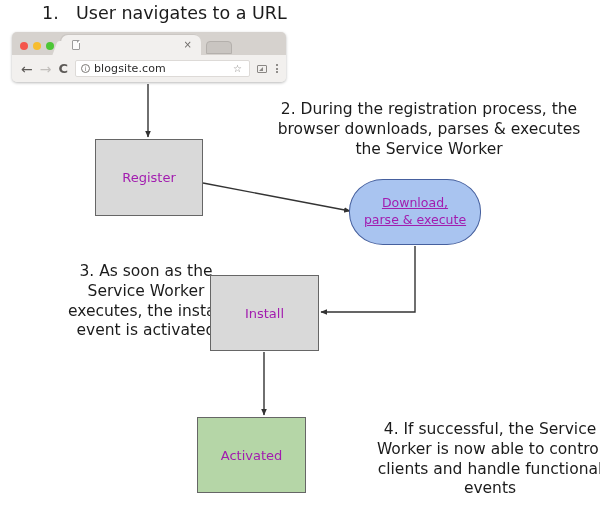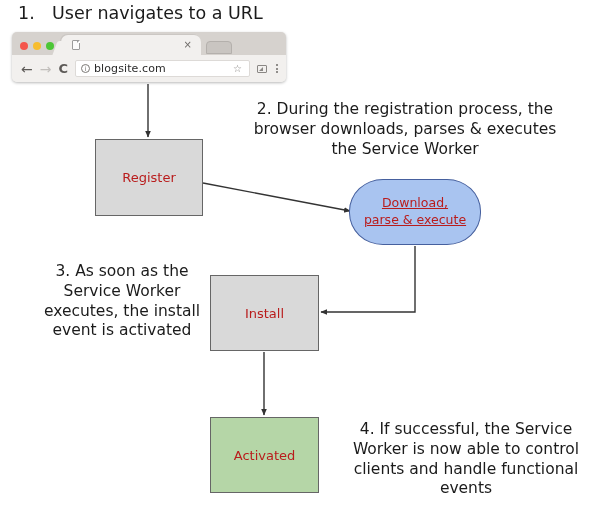--- a/index.html
+++ b/index.html
@@ -25,57 +25,58 @@
 
   
   .caption {
     position: absolute;
     text-align: center;
     font-size: 15.5px;
     line-height: 1.28;
     color: #1b1b1b;
     white-space: pre-line;
     font-family: "DejaVu Sans", "Liberation Sans", sans-serif;
+    margin-left: 24px;
   }
   #caption-1 {
     left: 18px; top: 2px; width: 268px;
     font-size: 17.5px;
     text-align: left;
     white-space: pre;
   }
   #caption-1 .num { display: inline-block; width: 34px; }
   #caption-2 { left: 226px; top: 100px; width: 358px; }
   #caption-3 { left: 22px;   top: 262px; width: 200px; }
   #caption-4 { left: 340px; top: 420px; width: 252px; }
 
   
   .node {
     position: absolute;
     display: flex;
     align-items: center;
     justify-content: center;
     text-align: center;
     font-size: 13px;
-    color: #b91c1c;
+    color: #a21caf;
     border: 1px solid #666666;
   }
   .node.gray  { background: #d9d9d9; }
   .node.green { background: #b5d6a7; }
   .node.blue  {
     background: #a9c4f0;
     border: 1px solid #46609e;
     border-radius: 34px / 32px;
     font-size: 12.5px;
     line-height: 1.35;
     text-decoration: underline;
   }
   #node-register  { left: 95px;  top: 139px; width: 108px; height: 77px; }
   #node-download  { left: 349px; top: 179px; width: 132px; height: 66px; }
   #node-install   { left: 210px; top: 275px; width: 109px; height: 76px; }
-  #node-activated { left: 210px; top: 417px; width: 109px; height: 76px; }
+  #node-activated { left: 197px; top: 417px; width: 109px; height: 76px; }
 
   
   #browser {
     position: absolute;
     left: 12px; top: 32px;
     width: 274px; height: 50px;
     background: #f2f0ee;
     border-radius: 5px;
     box-shadow: 0 1px 3px rgba(0,0,0,0.28);
     overflow: hidden;

